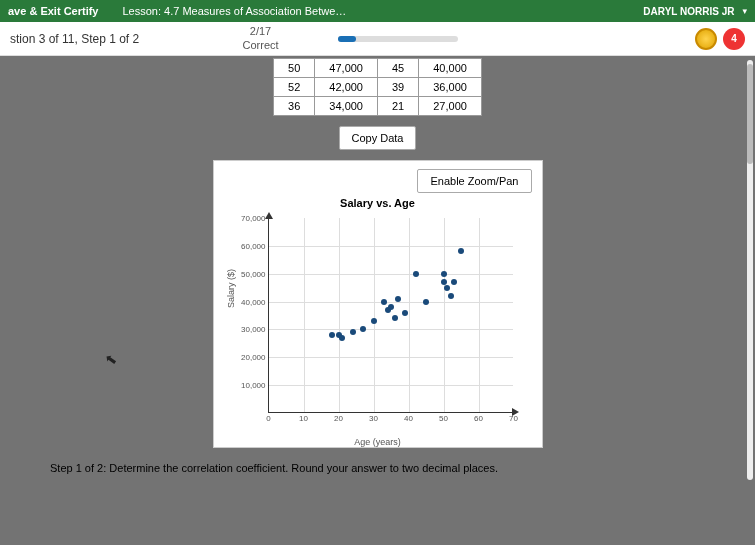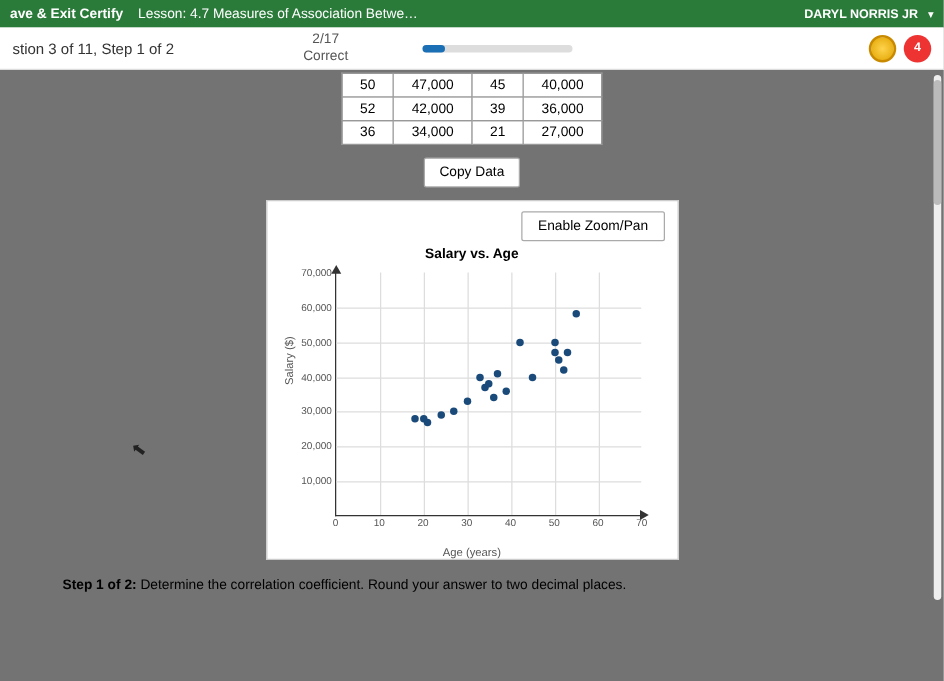--- a/index.html
+++ b/index.html
@@ -1,19 +1,19 @@
 <!DOCTYPE html>
 <html><head>
 <meta charset="utf-8">
 <style>
   * { box-sizing: border-box; margin: 0; padding: 0; }
   body { font-family: Arial, sans-serif; background: #e8e8e8; width: 755px; height: 545px; overflow: hidden; position: relative; }
   
   .top-bar { background: #2a7a3a; height: 22px; display: flex; align-items: center; color: #fff; font-size: 11px; padding: 0 8px; justify-content: space-between; }
-  .top-left { display: flex; align-items: center; gap: 12px; }
+  .top-left { display: flex; align-items: center; gap: 24px; }
   .top-left .cert { font-weight: bold; }
   .top-right { display: flex; align-items: center; gap: 8px; }
   .top-right .user { font-weight: bold; font-size: 10px;}
   .dd-icon { font-size: 9px; }
   
   .status-row { display: flex; align-items: center; height: 34px; background: #fff; padding: 0 10px; position: relative; border-bottom: 1px solid #ddd;}
   .status-left { font-size: 12px; color: #333; }
   .status-center { position: absolute; left: 50%; transform: translateX(-135px); text-align: center; font-size: 11px; color: #555; line-height: 1.2;}
   .progress-wrap { position: absolute; left: 50%; transform: translateX(-40px); display:flex; align-items:center;}
   .progress { width: 120px; height: 6px; background: #ddd; border-radius: 3px; position: relative; }
@@ -43,21 +43,21 @@
   .grid-h { height: 1px; width: 100%; left: 0;}
   .ytick { position: absolute; right: 100%; font-size: 8px; color: #555; transform: translateY(-50%); padding-right: 3px; white-space: nowrap; margin-left: 40px;}
   .xtick { position: absolute; top: 100%; font-size: 8px; color: #555; transform: translateX(-50%); padding-top: 2px;}
   .ylabel { position: absolute; left: -2px; top: 50%; transform: rotate(-90deg) translateX(20px); transform-origin: left top; font-size: 9px; color:#555;}
   .xlabel { position: absolute; bottom: -4px; left: 50%; transform: translateX(-50%); font-size: 9px; color:#555;}
   .pt { position: absolute; width: 6px; height: 6px; background: #1a4a7a; border-radius: 50%; transform: translate(-50%,50%);}
   .arrow-y { position:absolute; left:-4px; top:-6px; width:0;height:0;border-left:4px solid transparent;border-right:4px solid transparent;border-bottom:7px solid #333;}
   .arrow-x { position:absolute; right:-6px; bottom:-4px; width:0;height:0;border-top:4px solid transparent;border-bottom:4px solid transparent;border-left:7px solid #333;}
   
   .step-text { font-size: 11px; margin-top: 14px; }
-  .step-text b { font-weight: bold; text-align: center;}
+  .step-text b { font-weight: normal; text-align: center;}
   
   .cursor { position:absolute; left:105px; top:295px; font-size:14px; color:#222; transform: rotate(-10deg);}
   
   .side-scroll { position:absolute; right:2px; top:60px; width:6px; height:420px; background:#eee; border-radius:3px;}
   .side-scroll::after{content:"";position:absolute;top:4px;left:0;width:100%;height:100px;background:#bbb;border-radius:3px;}
 </style>
 </head>
 <body>
 
 <div class="top-bar">

